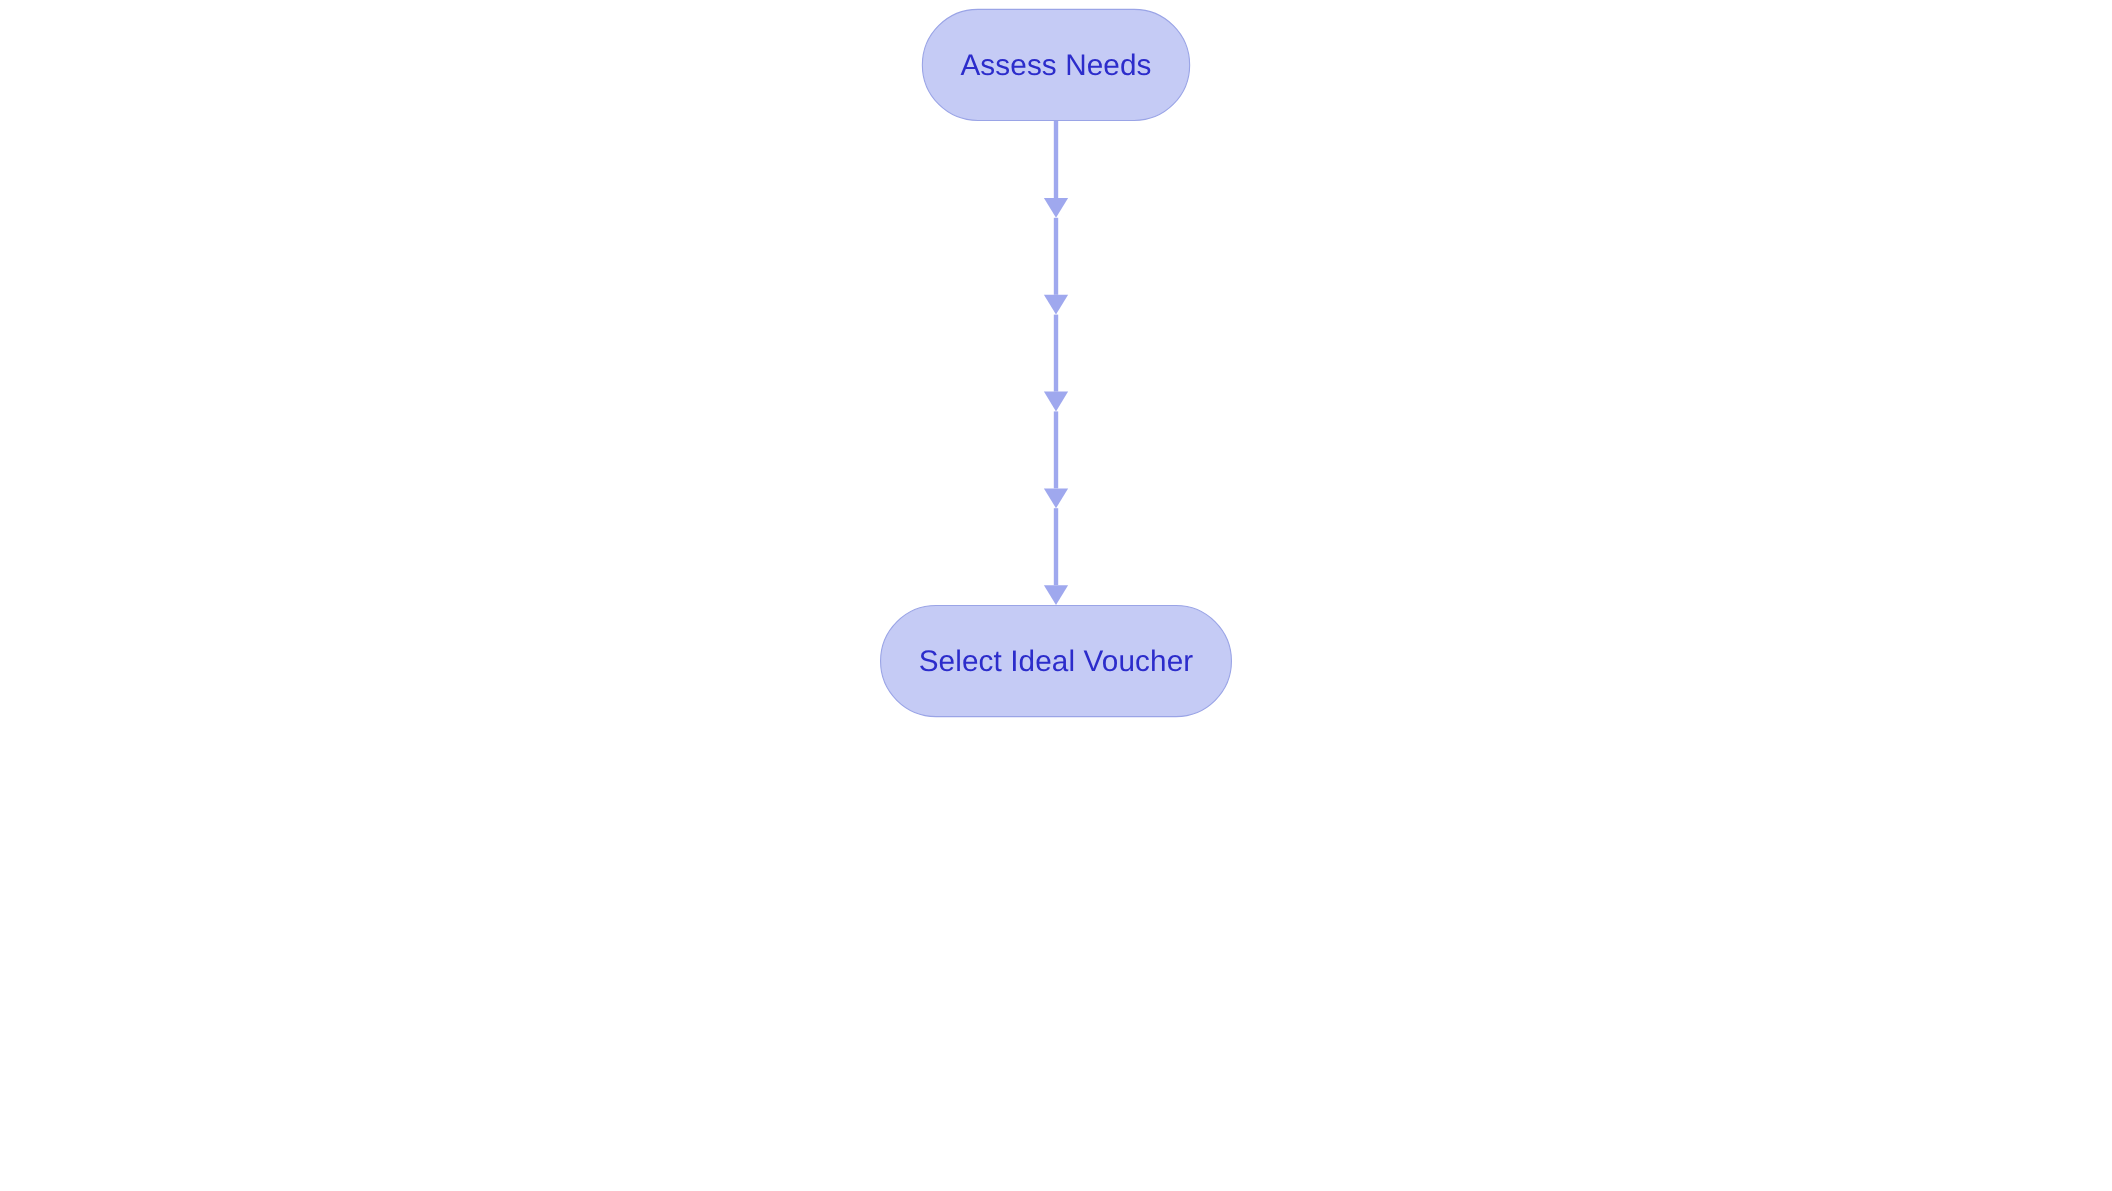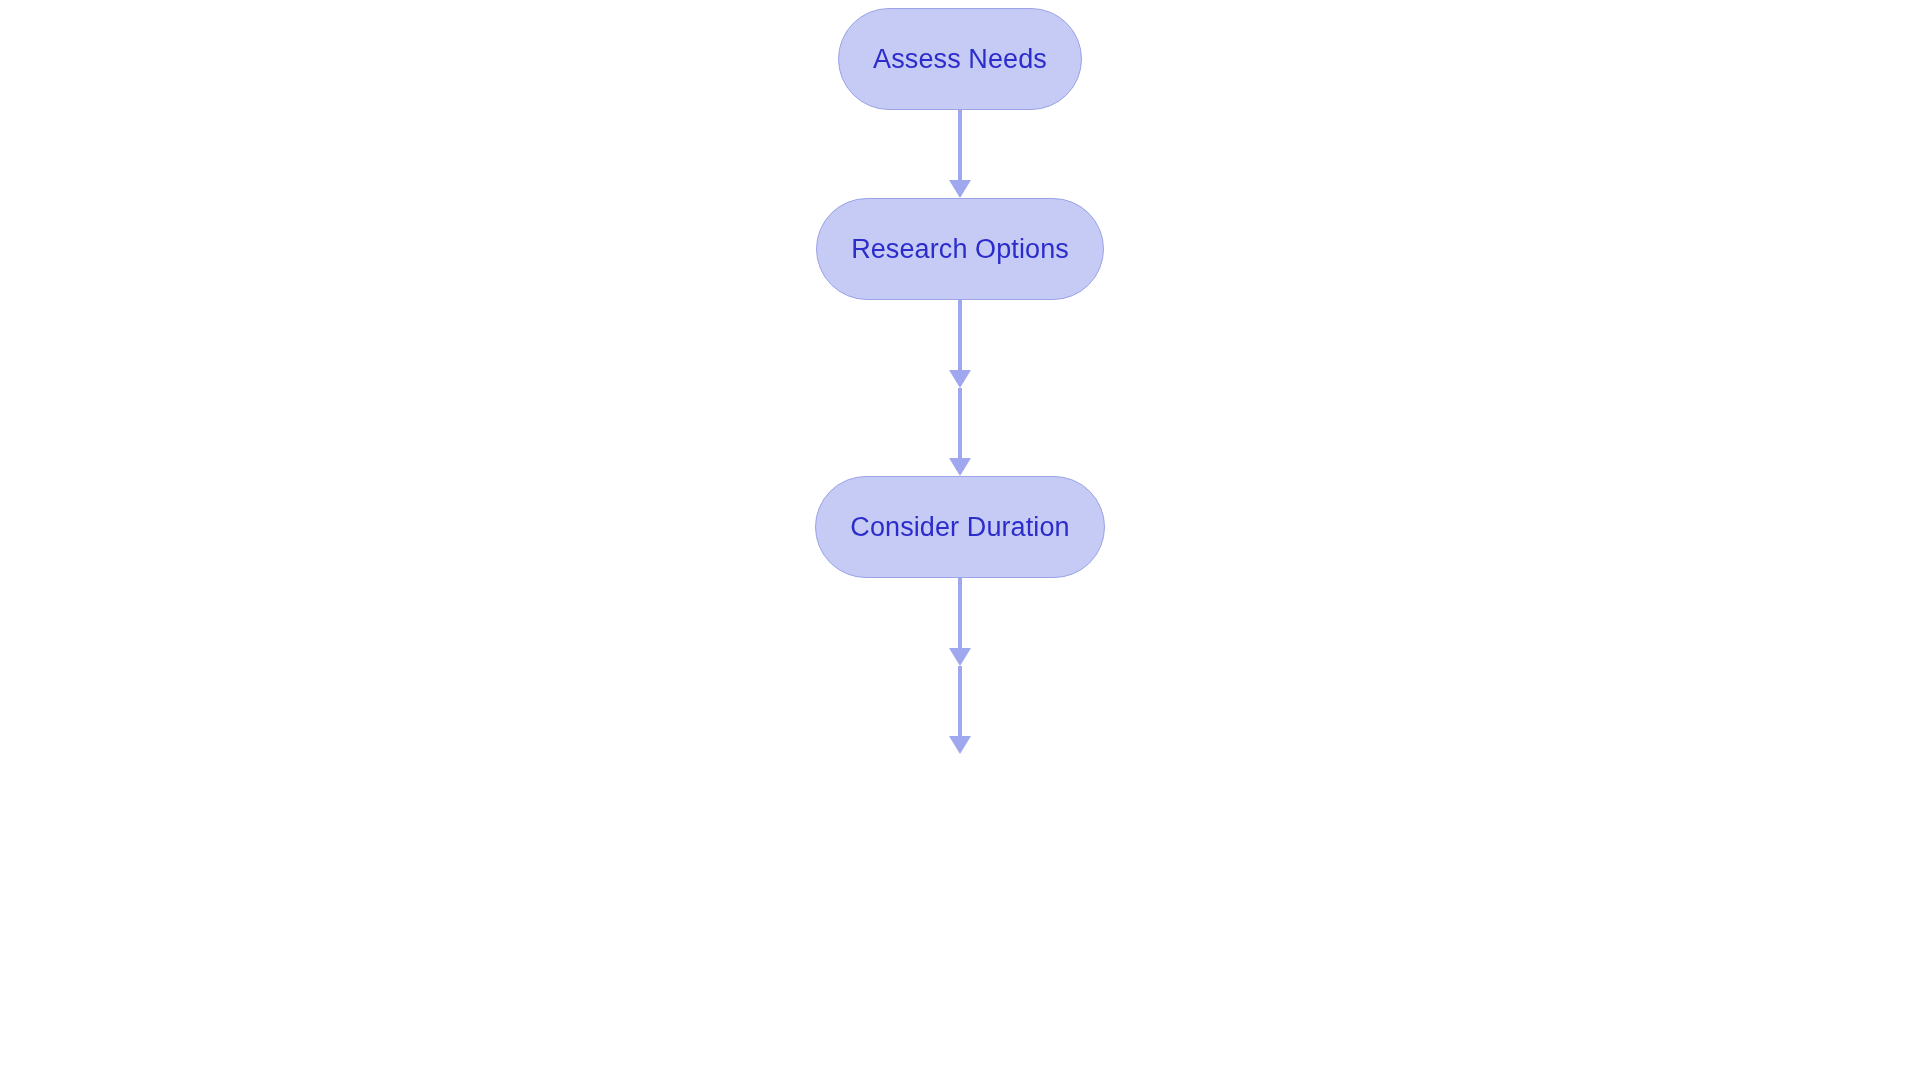--- a/index.html
+++ b/index.html
@@ -93,45 +93,42 @@
 
     <div class="node">
       <span class="node-label">Assess Needs</span>
     </div>
 
     <div class="connector">
       <div class="stem"></div>
       <div class="arrowhead"></div>
     </div>
 
-    <div class="node">
-      <span class="node-label">Research Options</span>
+
+    <div class="connector">
+      <div class="stem"></div>
+      <div class="arrowhead"></div>
     </div>
+
+
+    <div class="connector">
+      <div class="stem"></div>
+      <div class="arrowhead"></div>
+    </div>
+
 
     <div class="connector">
       <div class="stem"></div>
       <div class="arrowhead"></div>
     </div>
 
 
     <div class="connector">
       <div class="stem"></div>
       <div class="arrowhead"></div>
     </div>
 
     <div class="node">
-      <span class="node-label">Consider Duration</span>
+      <span class="node-label">Select Ideal Voucher</span>
     </div>
-
-    <div class="connector">
-      <div class="stem"></div>
-      <div class="arrowhead"></div>
-    </div>
-
-
-    <div class="connector">
-      <div class="stem"></div>
-      <div class="arrowhead"></div>
-    </div>
-
 
   </div>
 </div>
 
 </body></html>

